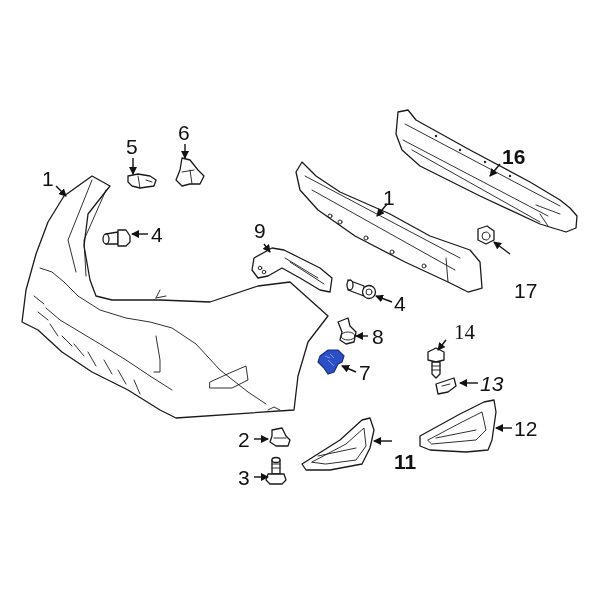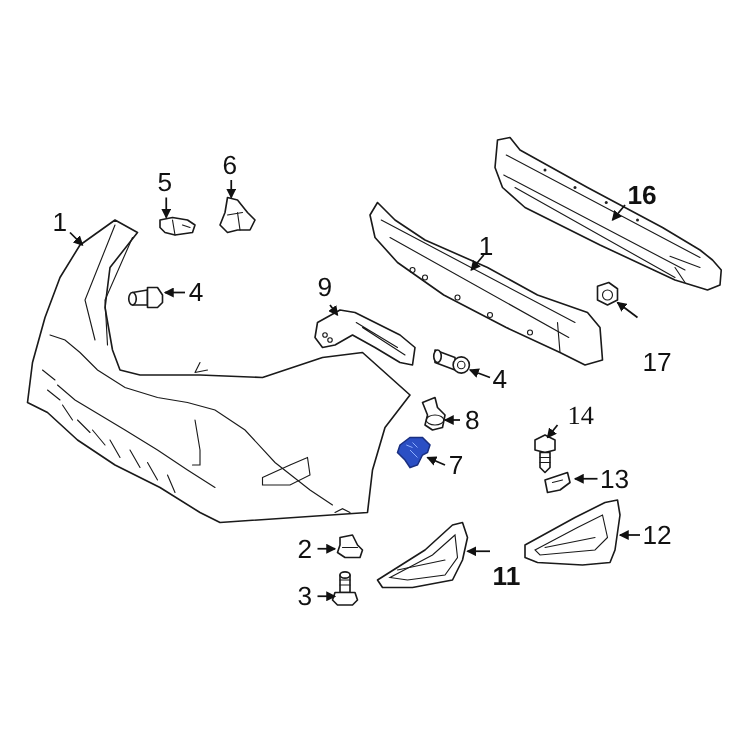--- a/index.html
+++ b/index.html
@@ -161,18 +161,18 @@
   <span class="callout" style="left:238px;top:467px;">3</span>
   <span class="callout" style="left:151px;top:224px;">4</span>
   <span class="callout" style="left:126px;top:136px;">5</span>
   <span class="callout" style="left:178px;top:122px;">6</span>
   <span class="callout" style="left:359px;top:362px;">7</span>
   <span class="callout" style="left:372px;top:326px;">8</span>
   <span class="callout" style="left:254px;top:220px;">9</span>
   <span class="callout" style="left:394px;top:293px;">4</span>
   <span class="callout" style="left:394px;top:451px;font-weight:bold;">11</span>
   <span class="callout" style="left:514px;top:418px;">12</span>
-  <span class="callout" style="left:480px;top:373px;">13</span>
+  <span class="callout" style="left:480px;top:373px;font-style:italic;">13</span>
   <span class="callout" style="left:454px;top:322px;font-family:Liberation Serif, serif;">14</span>
   <span class="callout" style="left:383px;top:187px;">1</span>
   <span class="callout" style="left:502px;top:146px;font-weight:bold;">16</span>
   <span class="callout" style="left:514px;top:244px;margin-top:36px;">17</span>
 </div>
 
 </body></html>

